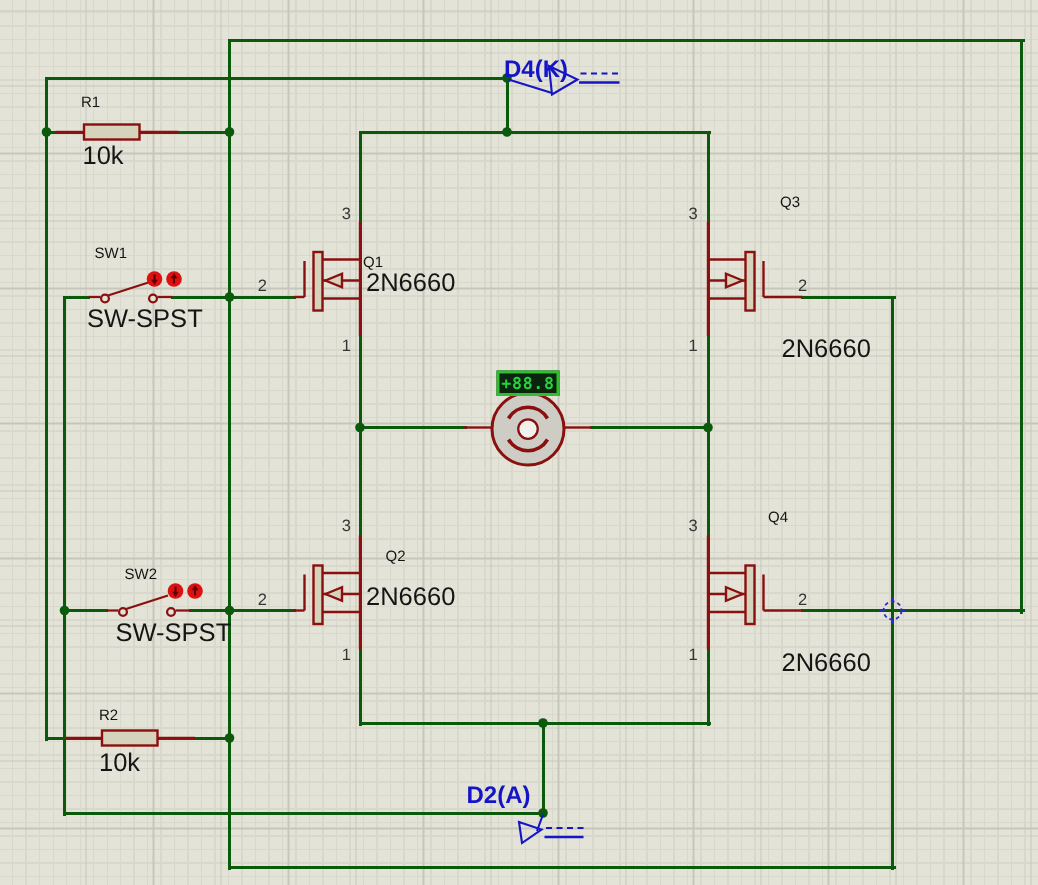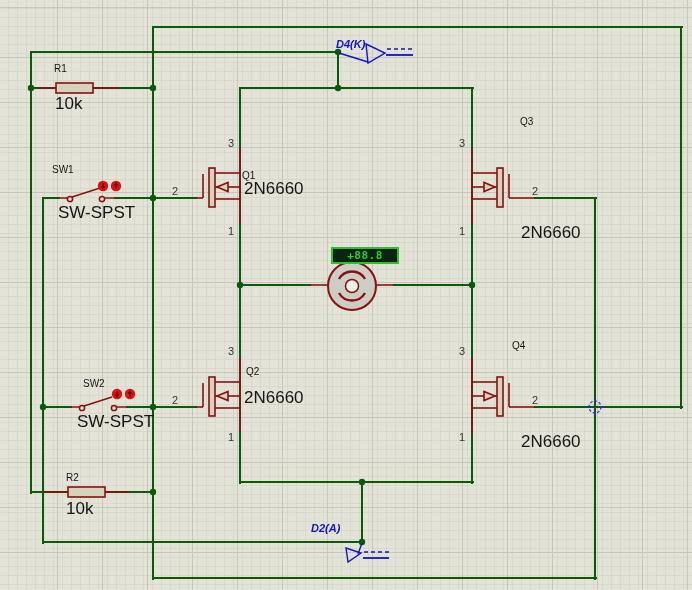--- a/index.html
+++ b/index.html
@@ -13,23 +13,23 @@
       #e3e3d7;
     background-position:13px 13px,13px 13px,0 0,0 0;
     font-family:"Liberation Sans", sans-serif;
   }
   #gfx{position:absolute;left:0;top:0;z-index:1;}
   .lbl{position:absolute;z-index:2;color:#151515;white-space:nowrap;}
   .ref{font-size:10px;}
   .val{font-size:17px;}
   .pin{font-size:11px;color:#353535;width:16px;}
   .pin.r{text-align:right;}
-  .probe-lbl{font-size:11px;font-weight:bold;color:#1414c8;font-style:italic;}
+  .probe-lbl{font-size:16px;font-weight:bold;color:#1414c8;}
   #motor-display{
-    position:absolute;left:331px;top:247px;width:68px;height:17px;z-index:3;
+    position:absolute;left:331px;top:247px;width:42px;height:17px;z-index:3;
     background:#0b2410;border:2px solid #2fbe2f;box-sizing:border-box;
     color:#25d33a;font:bold 11px/13px "DejaVu Sans Mono", monospace;
     text-align:center;letter-spacing:0.5px;
   }
 </style>
 </head>
 <body>
 
 <div id="canvas">
 
@@ -209,39 +209,39 @@
       <line x1="601" y1="407" x2="604" y2="407" stroke-width="1.2"></line>
     </g>
   </svg>
 
   <div class="lbl ref" style="left:54px;top:63px">R1</div>
   <div class="lbl val" style="left:55px;top:94px">10k</div>
 
   <div class="lbl ref" style="left:66px;top:472px">R2</div>
   <div class="lbl val" style="left:66px;top:499px">10k</div>
 
-  <div class="lbl ref" style="left:52px;top:164px">SW1</div>
+  <div class="lbl ref" style="left:63px;top:164px">SW1</div>
   <div class="lbl val" style="left:58px;top:203px">SW-SPST</div>
 
   <div class="lbl ref" style="left:83px;top:378px">SW2</div>
   <div class="lbl val" style="left:77px;top:412px">SW-SPST</div>
 
   <div class="lbl ref" style="left:242px;top:170px">Q1</div>
   <div class="lbl val" style="left:244px;top:179px">2N6660</div>
   <div class="lbl pin r" style="left:218px;top:137px">3</div>
   <div class="lbl pin r" style="left:162px;top:185px">2</div>
   <div class="lbl pin r" style="left:218px;top:225px">1</div>
 
-  <div class="lbl ref" style="left:246px;top:366px">Q2</div>
+  <div class="lbl ref" style="left:257px;top:366px">Q2</div>
   <div class="lbl val" style="left:244px;top:388px">2N6660</div>
   <div class="lbl pin r" style="left:218px;top:345px">3</div>
   <div class="lbl pin r" style="left:162px;top:394px">2</div>
   <div class="lbl pin r" style="left:218px;top:431px">1</div>
 
-  <div class="lbl ref" style="left:520px;top:116px">Q3</div>
+  <div class="lbl ref" style="left:520px;top:130px">Q3</div>
   <div class="lbl val" style="left:521px;top:223px">2N6660</div>
   <div class="lbl pin" style="left:459px;top:137px">3</div>
   <div class="lbl pin" style="left:532px;top:185px">2</div>
   <div class="lbl pin" style="left:459px;top:225px">1</div>
 
   <div class="lbl ref" style="left:512px;top:340px">Q4</div>
   <div class="lbl val" style="left:521px;top:432px">2N6660</div>
   <div class="lbl pin" style="left:459px;top:345px">3</div>
   <div class="lbl pin" style="left:532px;top:394px">2</div>
   <div class="lbl pin" style="left:459px;top:431px">1</div>

